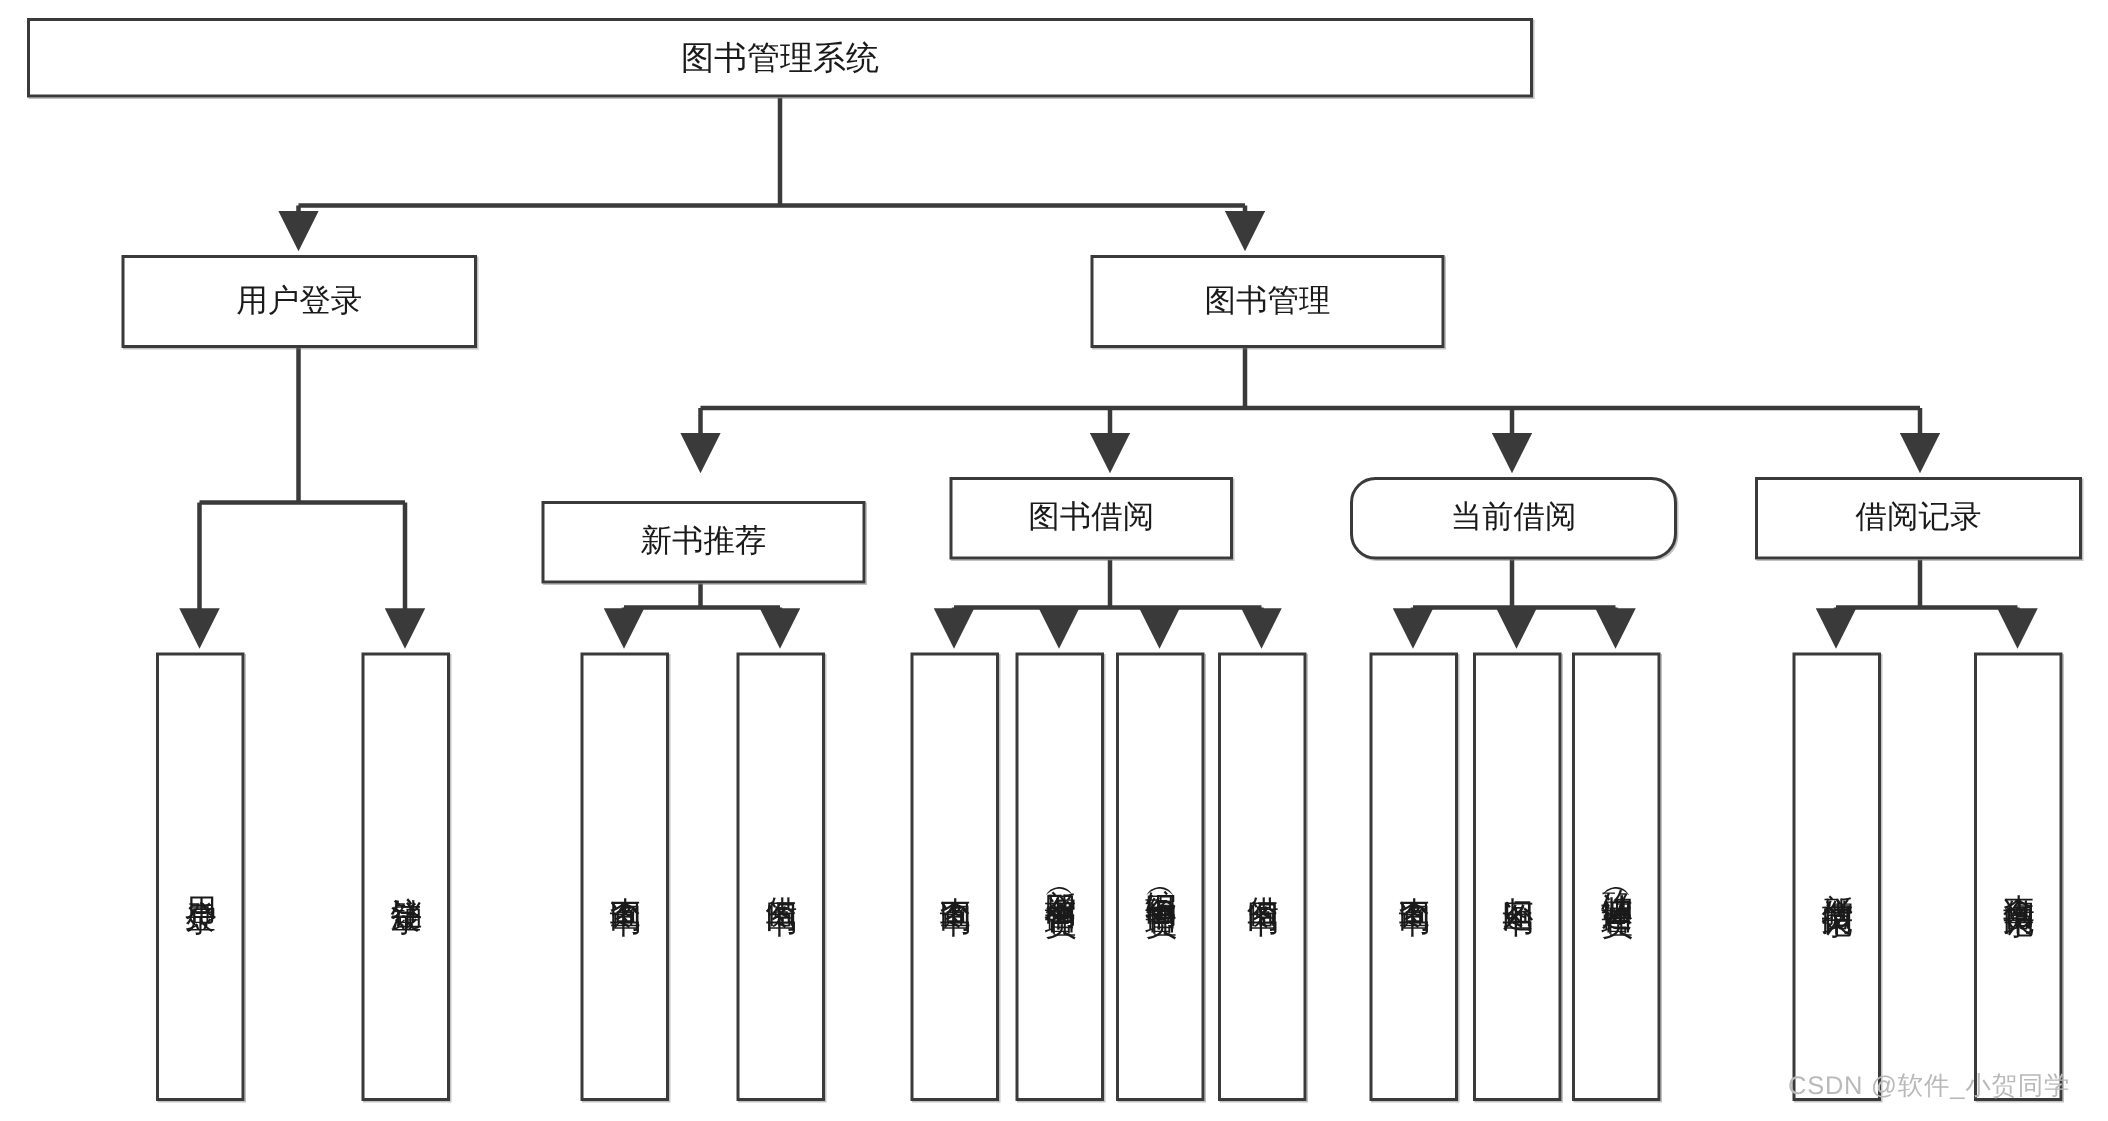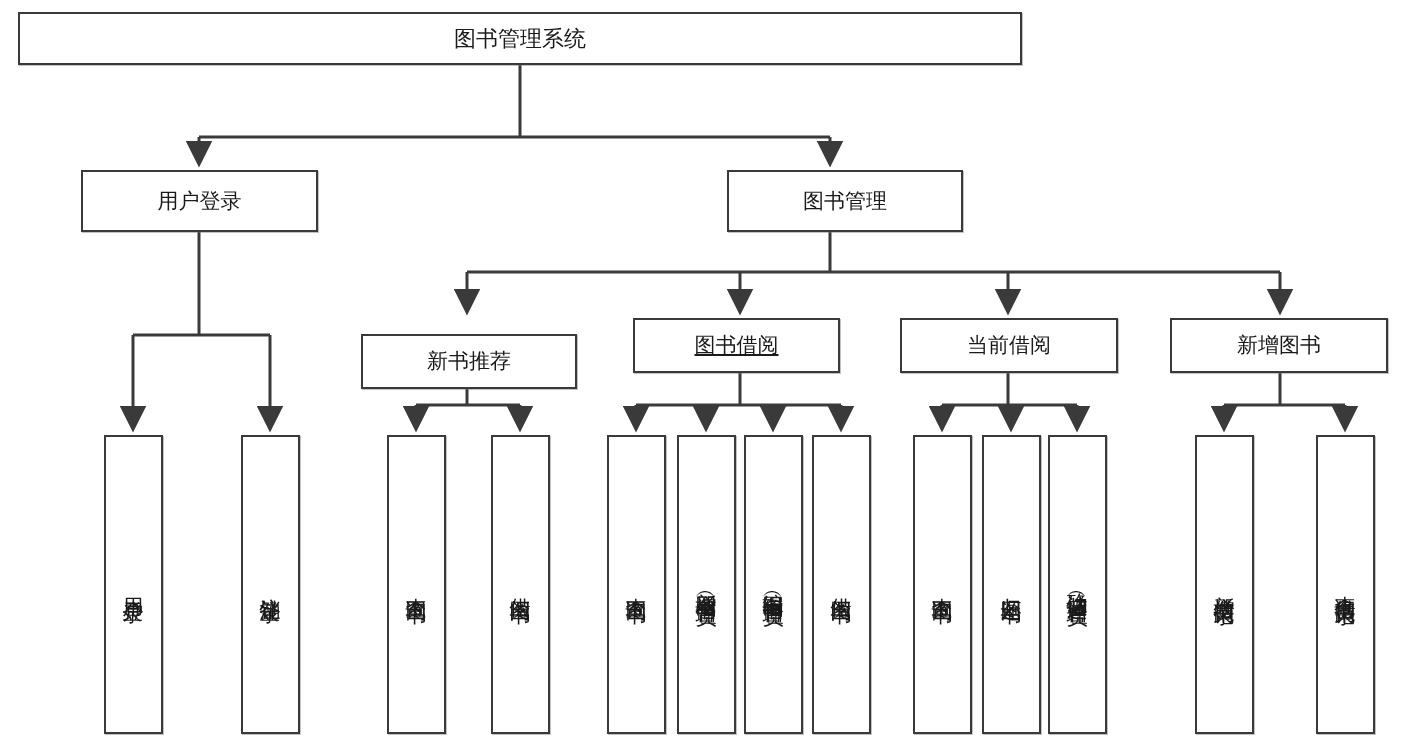--- a/index.html
+++ b/index.html
@@ -131,28 +131,28 @@
   <div class="node node-l2" style="left:81px; top:170px; width:237px; height:62px;">
     <span class="label">用户登录</span>
   </div>
   <div class="node node-l2" style="left:712px; top:170px; width:236px; height:62px;margin-left:15px;">
     <span class="label">图书管理</span>
   </div>
 
   <div class="node node-l3" style="left:361px; top:334px; width:216px; height:55px;">
     <span class="label">新书推荐</span>
   </div>
-  <div class="node node-l3" style="left:633px; top:318px; width:207px; height:55px;text-decoration:underline;">
+  <div class="node node-l3" style="left:633px; top:318px; width:189px; height:55px;">
     <span class="label">图书借阅</span>
   </div>
-  <div class="node node-l3" style="left:900px; top:318px; width:218px; height:55px;">
+  <div class="node node-l3" style="left:900px; top:318px; width:218px; height:55px;border-radius:17px;">
     <span class="label">当前借阅</span>
   </div>
   <div class="node node-l3" style="left:1170px; top:318px; width:218px; height:55px;">
-    <span class="label">新增图书</span>
+    <span class="label">借阅记录</span>
   </div>
 
   <div class="node node-leaf" style="left:104px; top:435px; width:59px; height:299px;">
     <span class="label">用户登录</span>
   </div>
   <div class="node node-leaf" style="left:241px; top:435px; width:59px; height:299px;">
     <span class="label">注销登录</span>
   </div>
 
   <div class="node node-leaf" style="left:387px; top:435px; width:59px; height:299px;">
@@ -185,14 +185,15 @@
     <span class="label">确认归还（管理员）</span>
   </div>
 
   <div class="node node-leaf" style="left:1195px; top:435px; width:59px; height:299px;">
     <span class="label">新增借阅记录</span>
   </div>
   <div class="node node-leaf" style="left:1316px; top:435px; width:59px; height:299px;">
     <span class="label">查询借阅记录</span>
   </div>
 
+  <div class="watermark" style="left:1192px; top:712px;">CSDN @软件_小贺同学</div>
 
 </div>
 
 </body></html>

